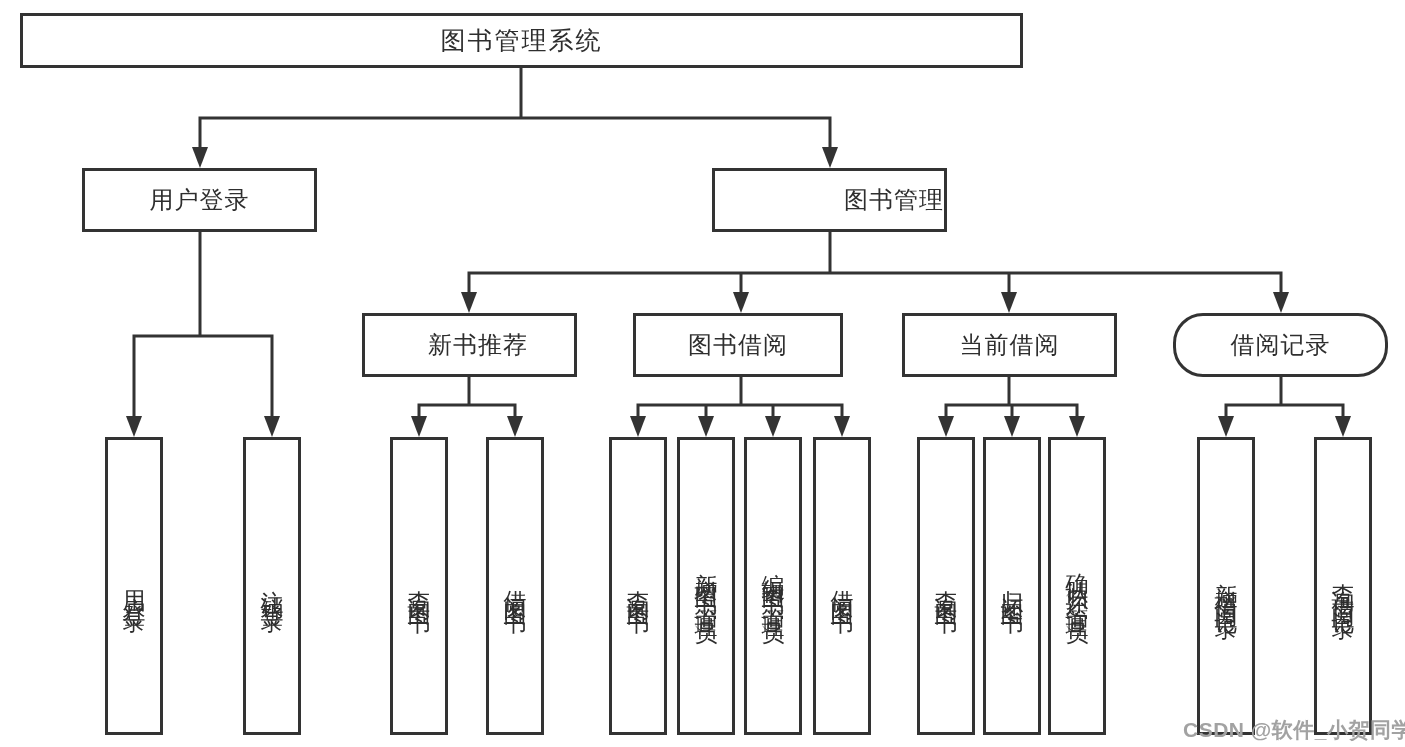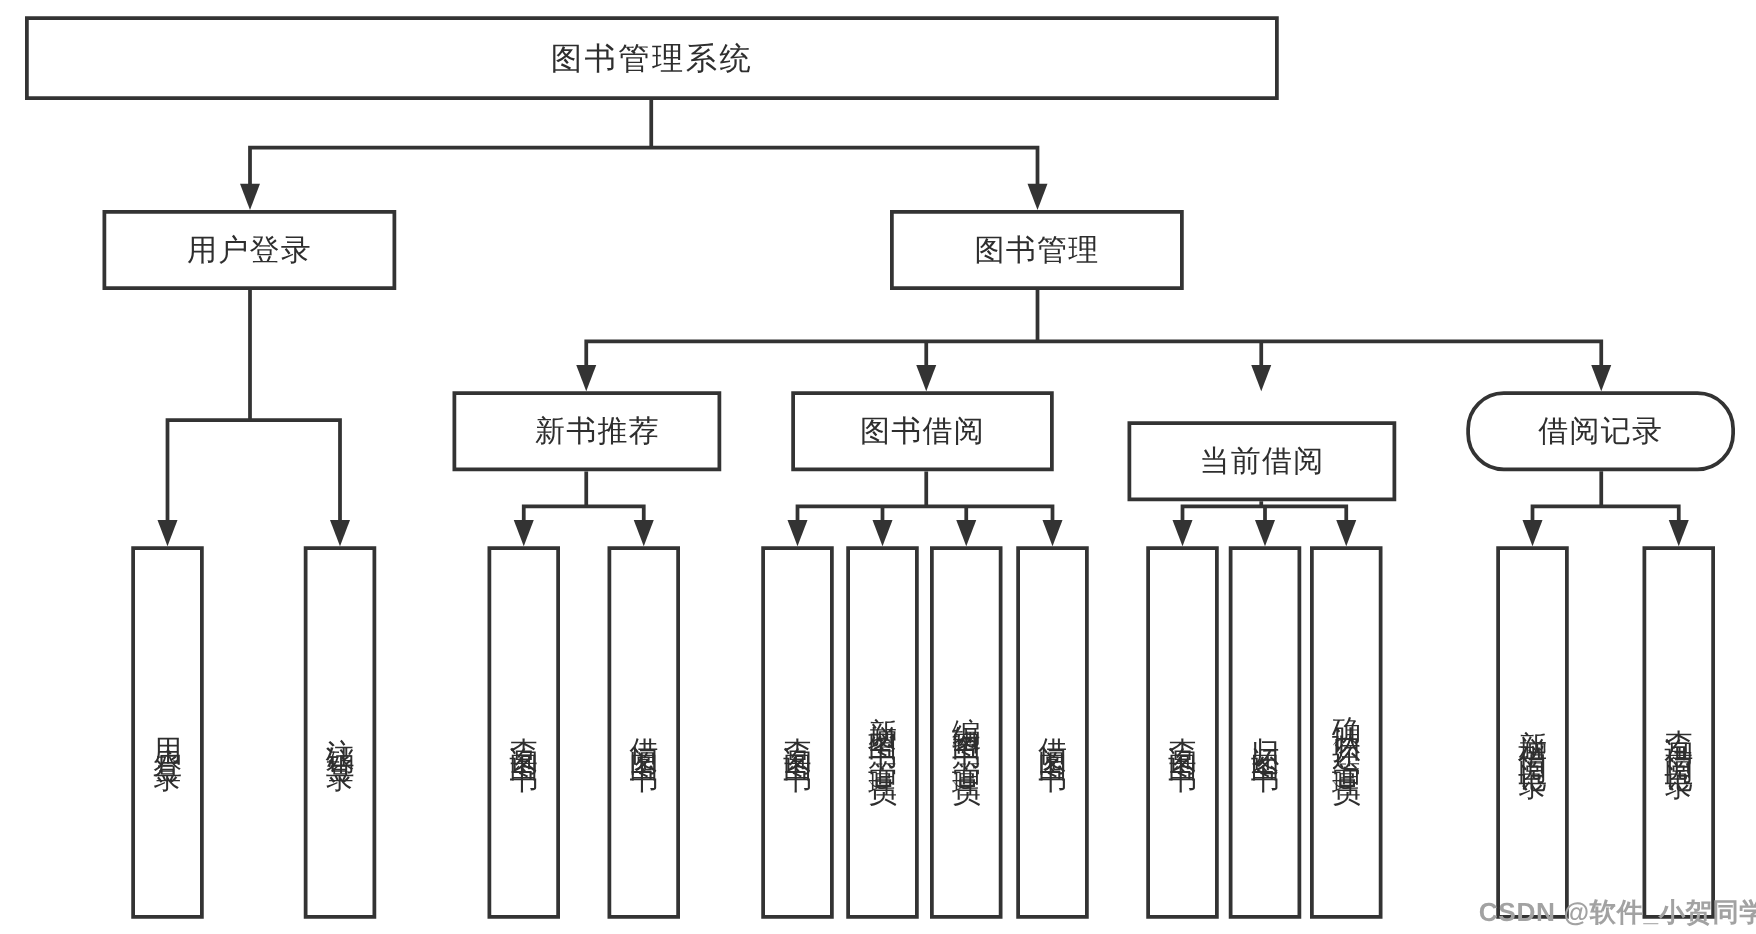--- a/index.html
+++ b/index.html
@@ -25,26 +25,26 @@
   .h-node{font-size:24px;letter-spacing:1px;}
   .root-node{font-size:25px;letter-spacing:2px;}
   .v-node{
     writing-mode:vertical-rl;
     text-orientation:mixed;
     font-size:23px;
     letter-spacing:7px;
     line-height:1;
   }
   
-  .n-root{left:20px;top:13px;width:1003px;height:67px;}
+  .n-root{left:20px;top:13px;width:1003px;height:55px;}
   .n-userlogin{left:82px;top:168px;width:235px;height:64px;}
-  .n-bookmgmt{left:712px;top:168px;width:235px;height:64px;}
+  .n-bookmgmt{left:712px;top:168px;width:235px;height:64px;justify-content:flex-end;}
   .n-newrec{left:362px;top:313px;width:215px;height:64px;padding-left:17px;}
   .n-borrow{left:633px;top:313px;width:210px;height:64px;text-align:center;}
-  .n-current{left:902px;top:313px;width:215px;height:64px;margin-top:24px;}
+  .n-current{left:902px;top:313px;width:215px;height:64px;}
   .n-records{left:1173px;top:313px;width:215px;height:64px;border-radius:30px;}
   .leaf{top:437px;width:58px;height:298px;}
   .l1{left:105px;} .l2{left:243px;}
   .l3{left:390px;} .l4{left:486px;}
   .l5{left:609px;} .l6{left:677px;} .l7{left:744px;} .l8{left:813px;}
   .l9{left:917px;} .l10{left:983px;} .l11{left:1048px;}
   .l12{left:1197px;} .l13{left:1314px;}
   .watermark{
     position:absolute;
     left:1183px;top:716px;

